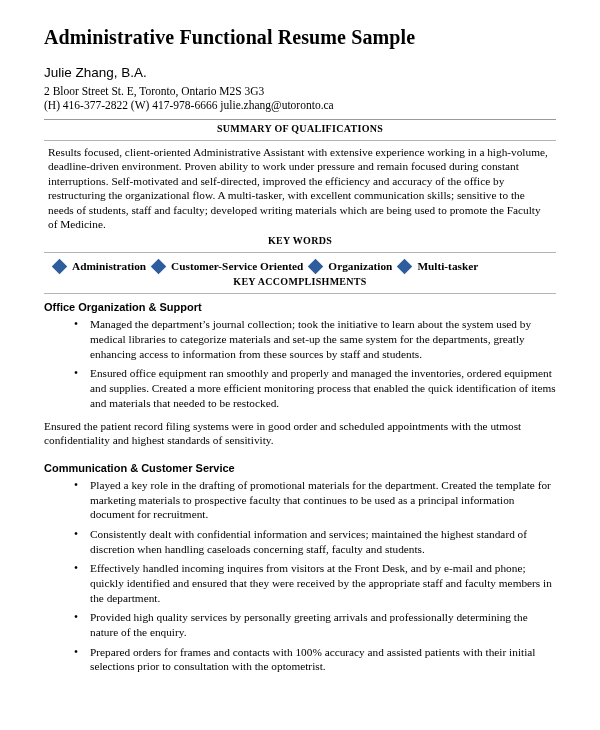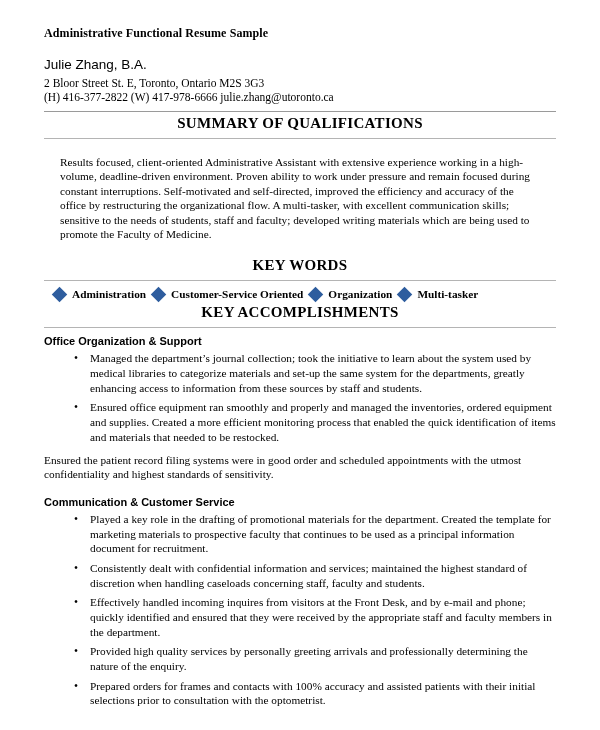--- a/index.html
+++ b/index.html
@@ -16,21 +16,21 @@
   }
   .page {
     width: 600px;
     height: 730px;
     box-sizing: border-box;
     padding: 26px 44px 0 44px;
     position: relative;
   }
   .doc-title {
     font-family: "Liberation Serif", serif;
-    font-size: 12px;
+    font-size: 20px;
     font-weight: bold;
     letter-spacing: 0.1px;
     margin: 0 0 16px 0;
     color: #000;
   }
   .name {
     font-family: "Liberation Sans", sans-serif;
     font-size: 13.5px;
     font-weight: normal;
     margin: 0 0 4px 0;
@@ -44,30 +44,30 @@
     border: 0;
     border-top: 1px solid #9a9a9a;
     margin: 6px 0 3px 0;
   }
   .rule.thin {
     border-top: 1px solid #b4b4b4;
   }
   .section-head {
     text-align: center;
     font-family: "Liberation Serif", serif;
-    font-size: 15px;
+    font-size: 10px;
     font-weight: bold;
     letter-spacing: 0.3px;
     margin: 1px 0 2px 0;
   }
   .body-text {
     font-size: 11.3px;
     line-height: 1.28;
     text-align: left;
-    margin: 16px;
+    margin: 4px;
   }
   .keywords-wrap {
     margin-top: 2px;
   }
   .keywords-row {
     display: flex;
     align-items: center;
     justify-content: flex-start;
     gap: 7px;
     margin: 7px 0 4px 0;

